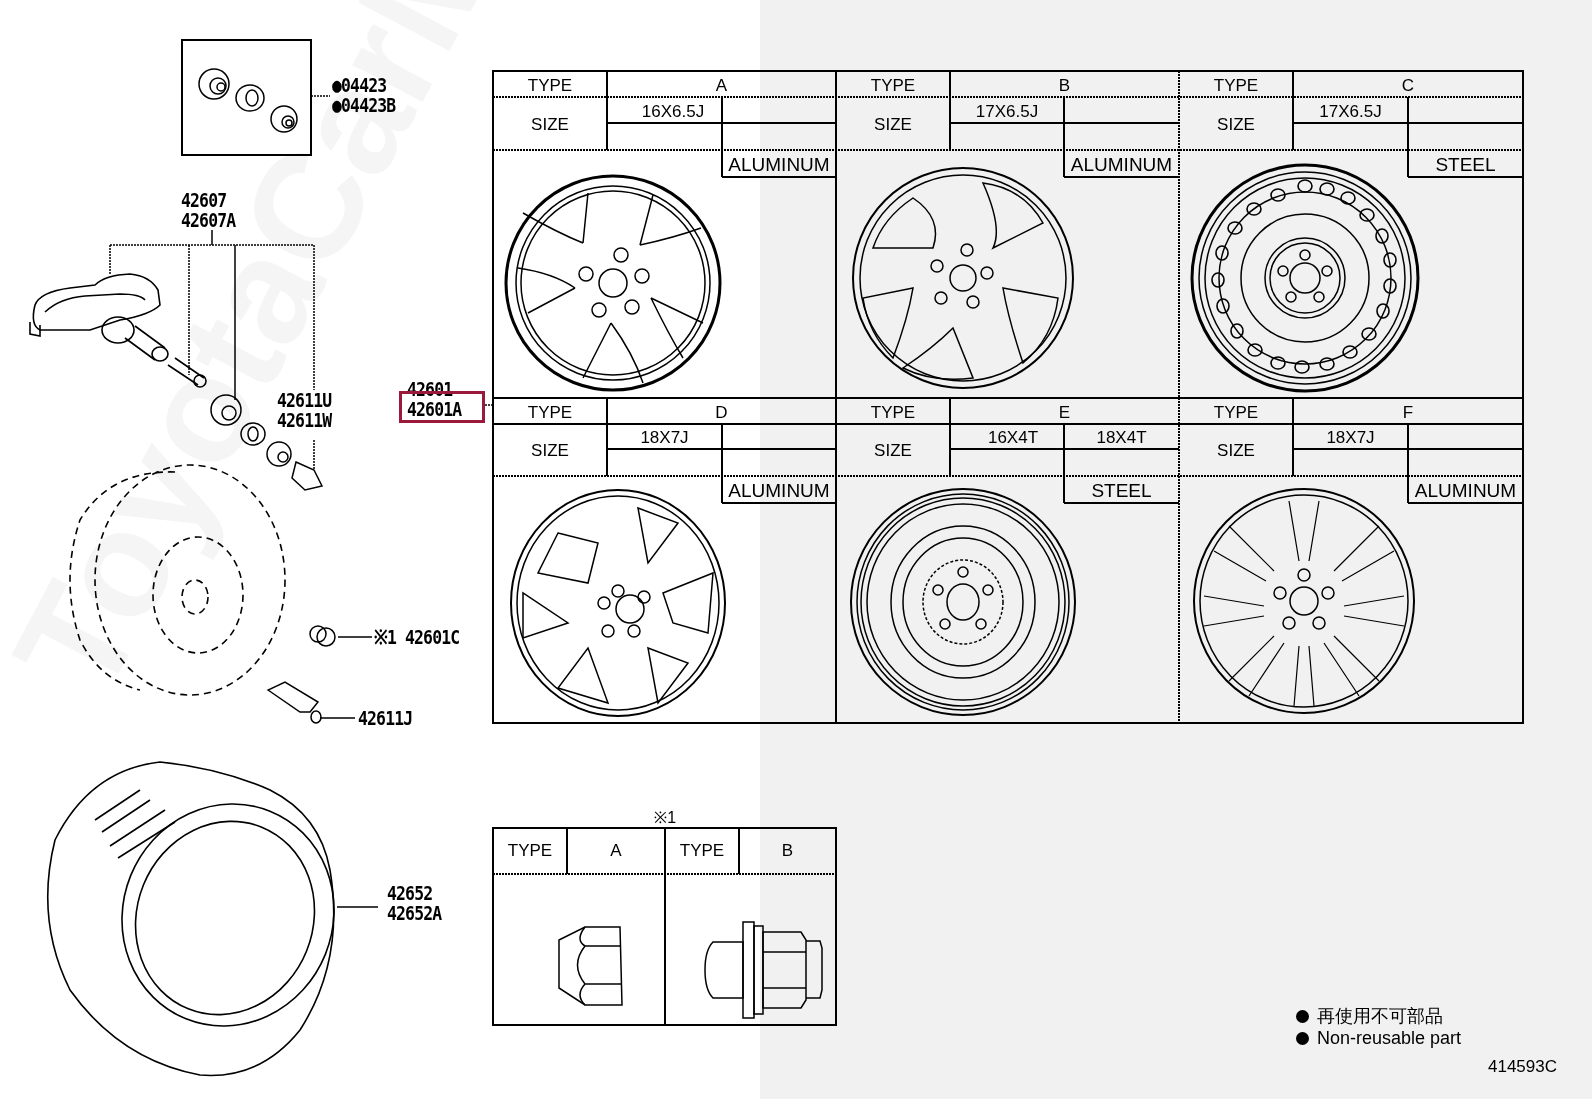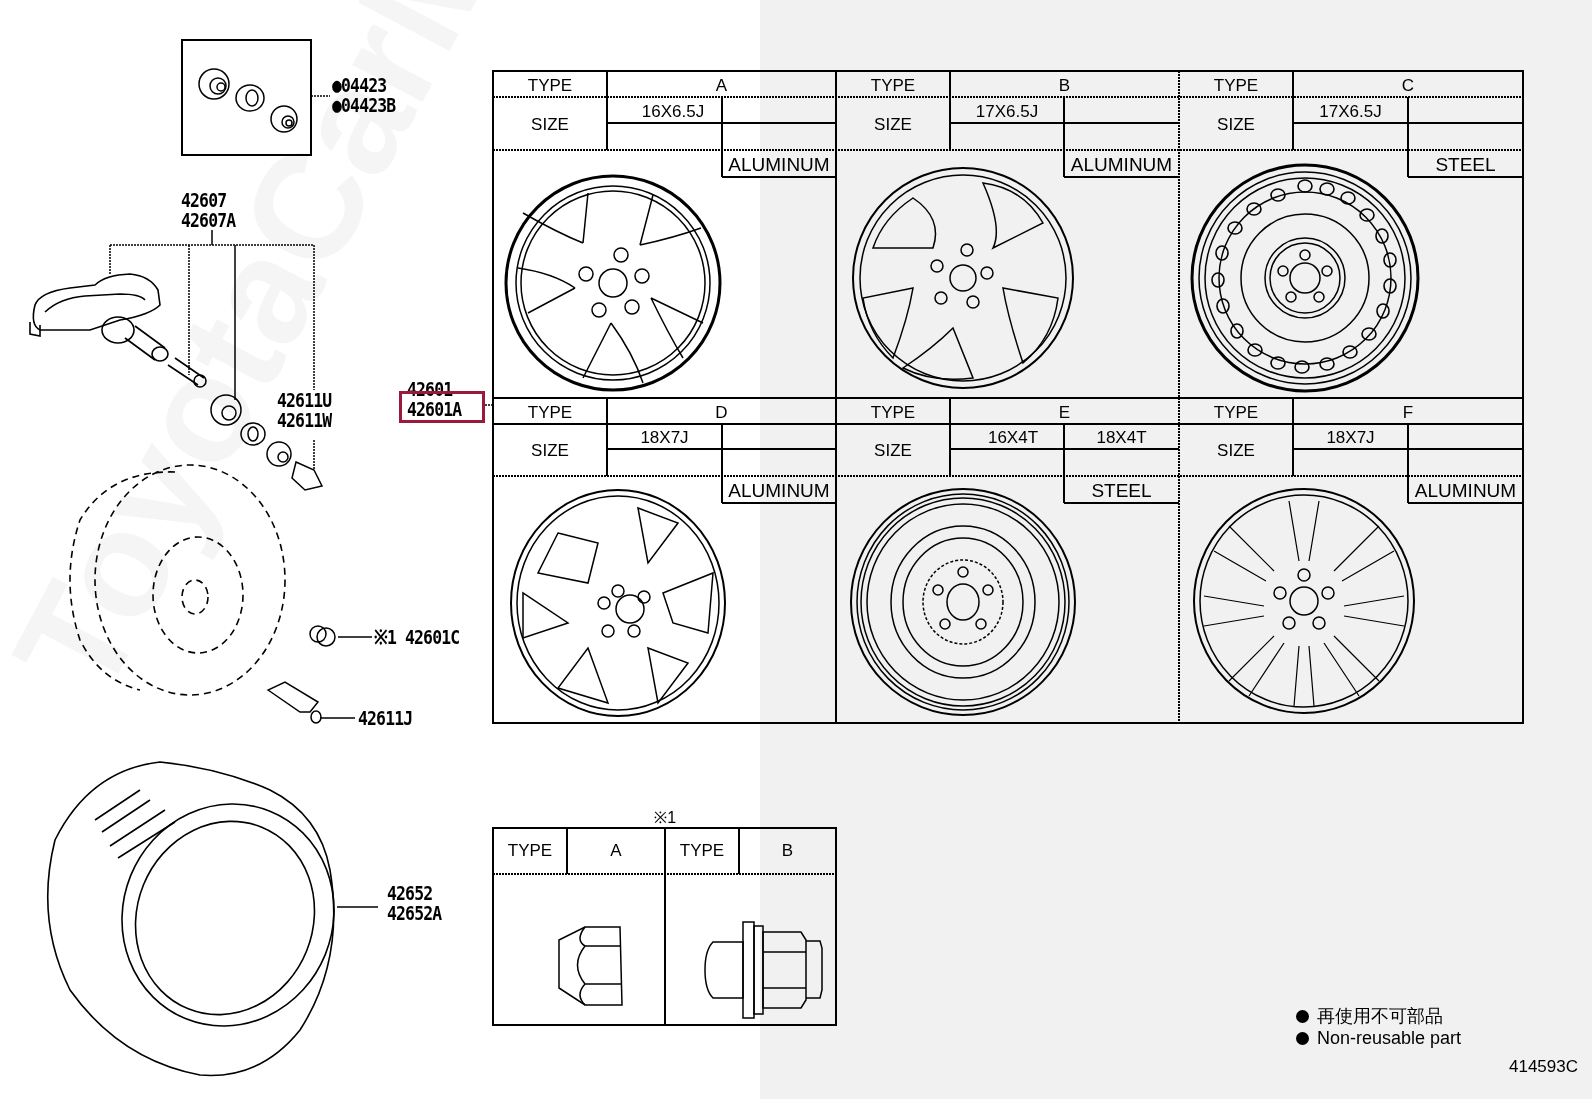--- a/index.html
+++ b/index.html
@@ -6,21 +6,21 @@
   body { width:1592px; height:1099px; position:relative; overflow:hidden; background:#ffffff; font-family:"Liberation Sans", sans-serif; color:#000; }
   .bg-right { position:absolute; left:760px; top:0; width:832px; height:1099px; background:#f1f1f1; }
   .watermark { position:absolute; left:-20px; top:640px; font-family:"Liberation Sans", sans-serif; font-size:150px; font-weight:bold; color:rgba(200,200,200,0.18); transform:rotate(-62deg); transform-origin:left top; white-space:nowrap; pointer-events:none; }
   svg.art { position:absolute; left:0; top:0; }
   .callout { position:absolute; font-family:"DejaVu Sans Mono", monospace; font-weight:bold; font-size:20px; line-height:20px; letter-spacing:-1px; transform:scaleX(0.82); transform-origin:left top; white-space:nowrap; }
   .hl { position:absolute; left:399px; top:391px; width:86px; height:32px; border:3px solid #9b1a3c; box-sizing:border-box; }
   .cell { position:absolute; font-size:17px; text-align:center; white-space:nowrap; }
   .mat { position:absolute; font-size:19px; text-align:center; }
   .legend { position:absolute; font-size:18px; white-space:nowrap; }
   .dot { display:inline-block; width:13px; height:13px; border-radius:50%; background:#000; margin-right:8px; vertical-align:-1px; }
-  .figno { position:absolute; left:1488px; top:1057px; font-size:17px;margin-left:21px; }
+  .figno { position:absolute; left:1488px; top:1057px; font-size:17px; }
 </style>
 </head>
 <body>
 
 <div class="bg-right"></div>
 <div class="watermark">ToyotaCarMine.ru</div>
 
 <svg class="art" width="1592" height="1099" viewBox="0 0 1592 1099">
   <g fill="none" stroke="#000" stroke-width="1.5">
 

